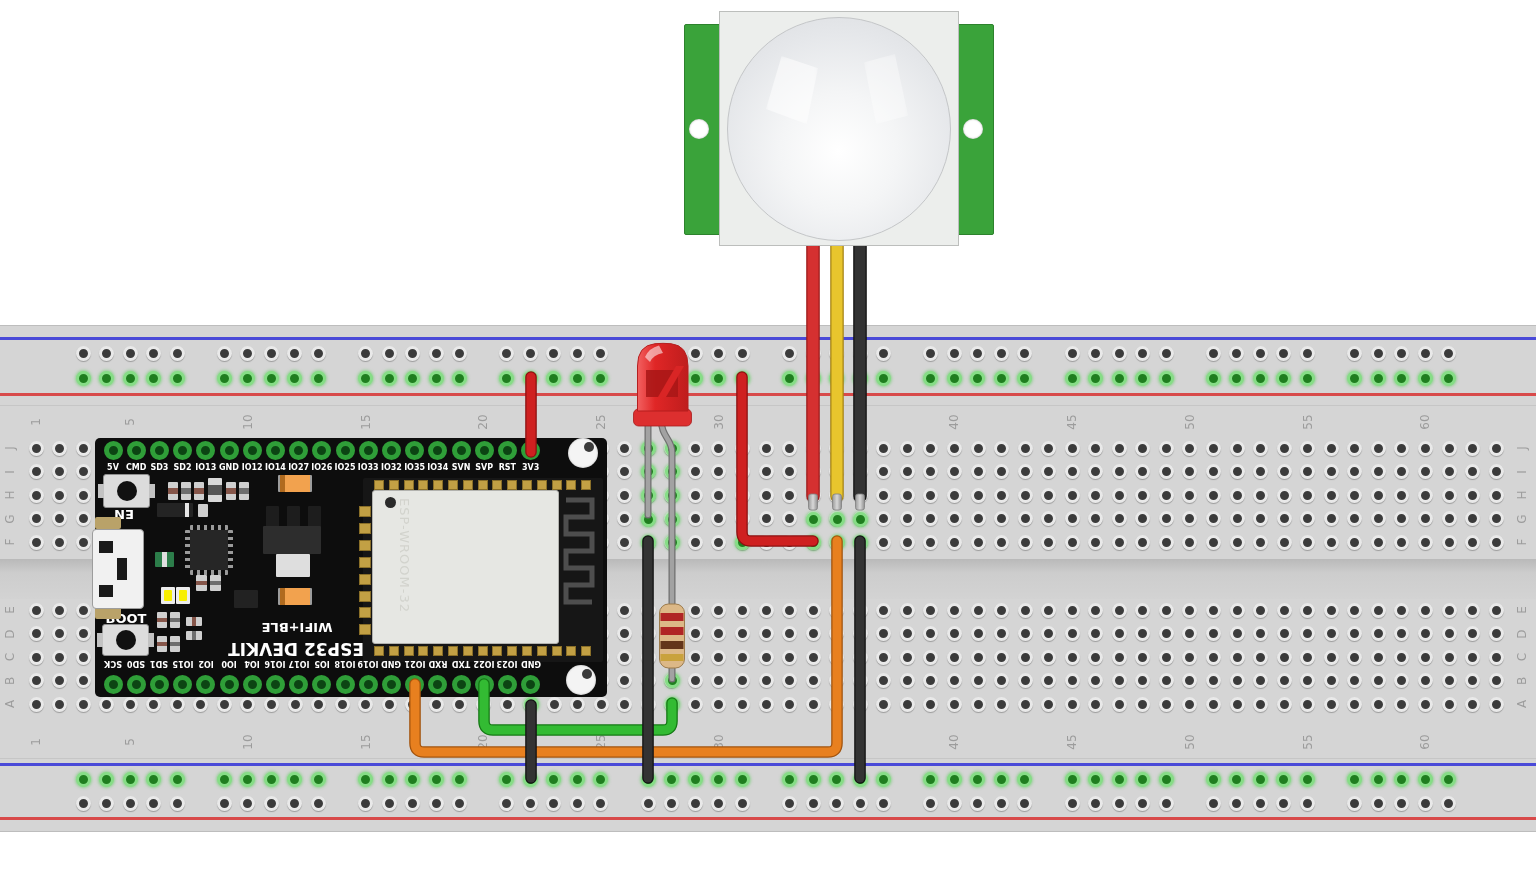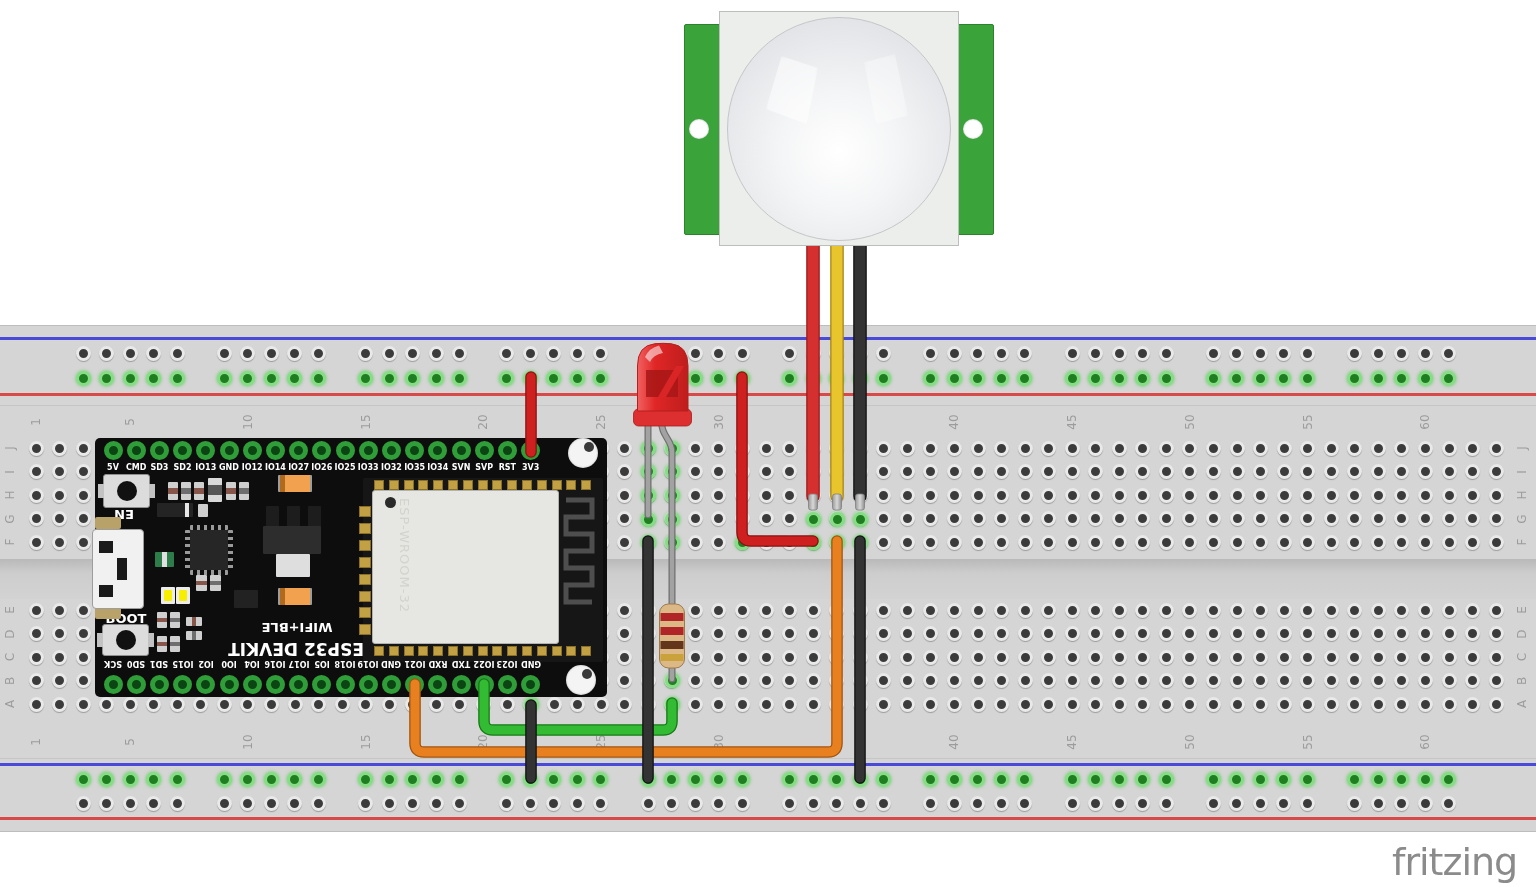--- a/index.html
+++ b/index.html
@@ -1264,14 +1264,13 @@
     <div class="pir-wing" style="left:955px;"></div>
     <div class="pir-hole" style="left:689px;"></div>
     <div class="pir-hole" style="left:963px;"></div>
     <div id="pir-body"></div>
     <div id="pir-dome">
       <div class="dome-glint" style="left:38px;top:38px;width:52px;height:68px;clip-path:polygon(30% 0,100% 18%,78% 100%,0 78%);"></div>
       <div class="dome-glint" style="left:136px;top:36px;width:44px;height:70px;clip-path:polygon(0 12%,70% 0,100% 88%,28% 100%);opacity:.7;"></div>
     </div>
   </div>
 
-  <div id="logo">fritzing</div>
 </div>
 
 </body></html>

